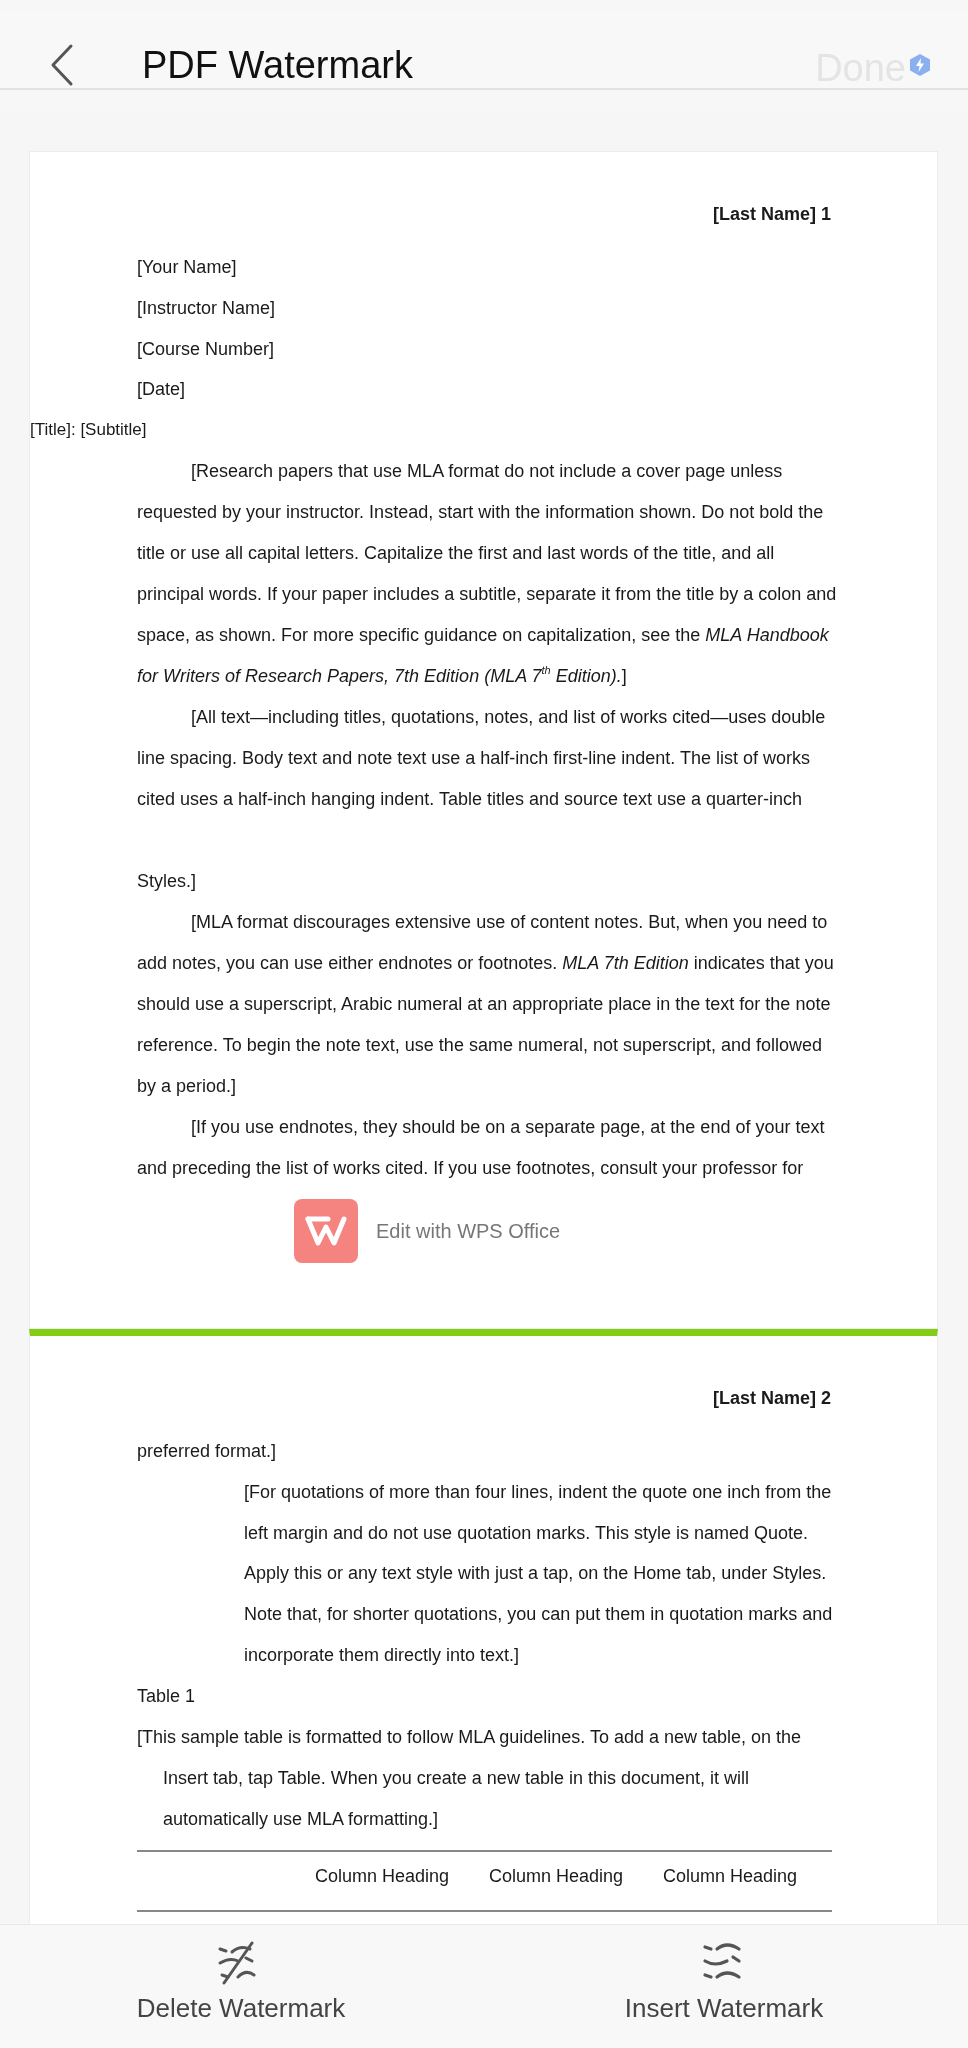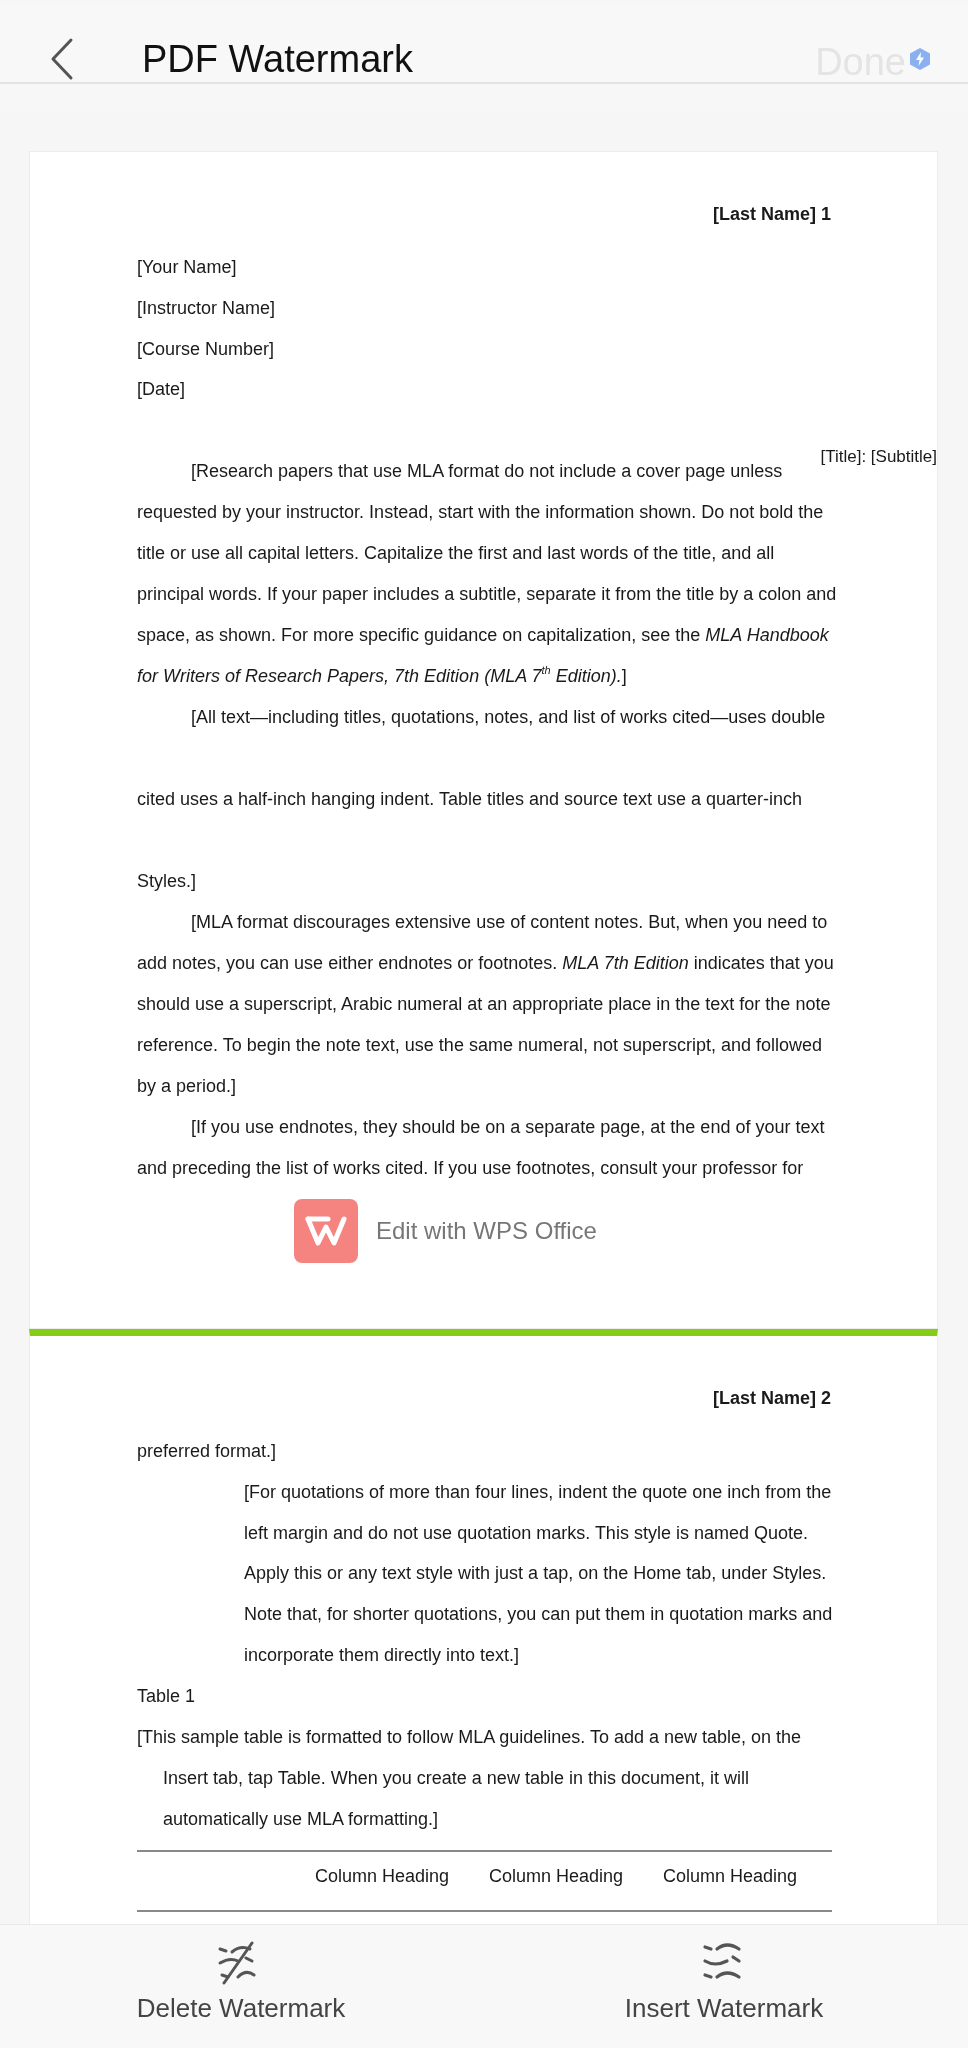--- a/index.html
+++ b/index.html
@@ -6,21 +6,21 @@
       margin: 0;
       padding: 0;
       width: 968px;
       height: 2048px;
       overflow: hidden;
       background: #f7f7f7;
       font-family: "Liberation Sans", "DejaVu Sans", sans-serif;
     }
     .header {
       position: absolute;
-      left: 0; top: 4px;
+      left: 0; top: 10px;
       width: 968px;
       height: 80px;
       background: #f8f8f8;
       border-bottom: 2px solid #e2e2e2;
       box-sizing: border-box;
     }
     .back-btn {
       position: absolute;
       left: 40px; top: 30px;
       width: 44px; height: 50px;
@@ -73,41 +73,41 @@
       font-size: 18px;
       color: #1a1a1a;
       white-space: nowrap;
       line-height: 24px;
     }
     .page-num { right: 106px; text-align: right; font-weight: bold; }
     .left { left: 107px; }
     .indent-1 { left: 161px; }
     .quote { left: 214px; }
     .hanging { left: 133px; }
-    .center { left: 0; width: 100%; text-align: right; margin-top: 27px; }
+    .center { left: 0; width: 100%; text-align: left; }
     .it { font-style: italic; }
     sup { font-size: 11px; vertical-align: 8px; line-height: 0; }
     .wps-badge {
       position: absolute;
       left: 294px;
       top: 1087px;
       display: flex;
       align-items: center;
       cursor: pointer;
     }
     .wps-logo {
       width: 64px; height: 64px;
       background: #f57d7a;
       border-radius: 8px;
       display: flex; align-items: center; justify-content: center;
       opacity: 0.95;
     }
     .wps-label {
       margin-left: 18px;
-      font-size: 24px;
+      font-size: 20px;
       color: #777;
     }
     .table-rule {
       position: absolute;
       left: 107px;
       width: 695px;
       height: 2px;
       background: #888;
     }
     .col-head {
@@ -176,20 +176,21 @@
     <div class="doc-text center" style="top:266px; font-size:17px;">[Title]: [Subtitle]</div>
 
     <div class="doc-text indent-1" style="top:307px;">[Research papers that use MLA format do not include a cover page unless</div>
     <div class="doc-text left" style="top:348px;">requested by your instructor. Instead, start with the information shown. Do not bold the</div>
     <div class="doc-text left" style="top:389px;">title or use all capital letters. Capitalize the first and last words of the title, and all</div>
     <div class="doc-text left" style="top:430px;">principal words. If your paper includes a subtitle, separate it from the title by a colon and</div>
     <div class="doc-text left" style="top:471px;"><span>space, as shown. For more specific guidance on capitalization, see the </span><span class="it">MLA Handbook</span></div>
     <div class="doc-text left" style="top:512px;"><span class="it">for Writers of Research Papers, 7th Edition (MLA 7</span><sup class="it">th</sup><span class="it"> Edition).</span><span>]</span></div>
 
     <div class="doc-text indent-1" style="top:553px;">[All text—including titles, quotations, notes, and list of works cited—uses double</div>
+    <div class="doc-text left" style="top:594px;">line spacing. Body text and note text use a half-inch first-line indent. The list of works</div>
     <div class="doc-text left" style="top:635px;">cited uses a half-inch hanging indent. Table titles and source text use a quarter-inch</div>
     <div class="doc-text left" style="top:717px;text-align:center;">Styles.]</div>
 
     <div class="doc-text indent-1" style="top:758px;">[MLA format discourages extensive use of content notes. But, when you need to</div>
     <div class="doc-text left" style="top:799px;"><span>add notes, you can use either endnotes or footnotes. </span><span class="it">MLA 7th Edition</span><span> indicates that you</span></div>
     <div class="doc-text left" style="top:840px;">should use a superscript, Arabic numeral at an appropriate place in the text for the note</div>
     <div class="doc-text left" style="top:881px;">reference. To begin the note text, use the same numeral, not superscript, and followed</div>
     <div class="doc-text left" style="top:922px;">by a period.]</div>
 
     <div class="doc-text indent-1" style="top:963px;">[If you use endnotes, they should be on a separate page, at the end of your text</div>

